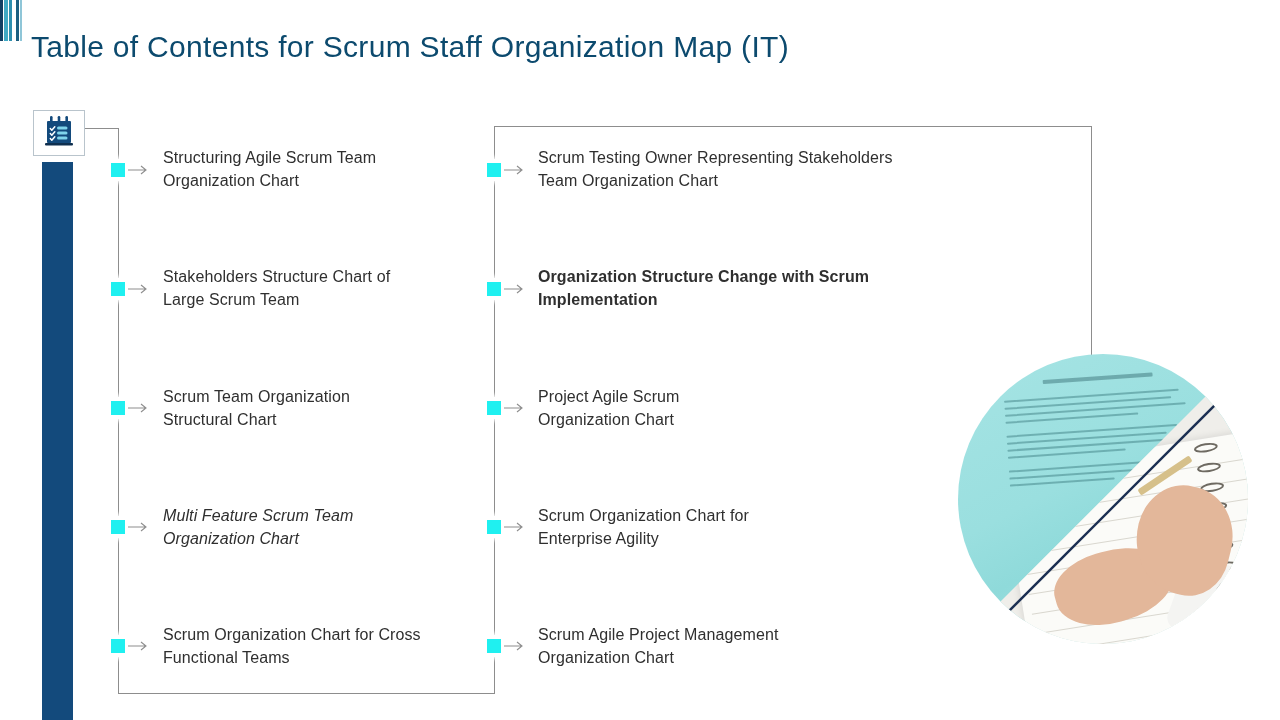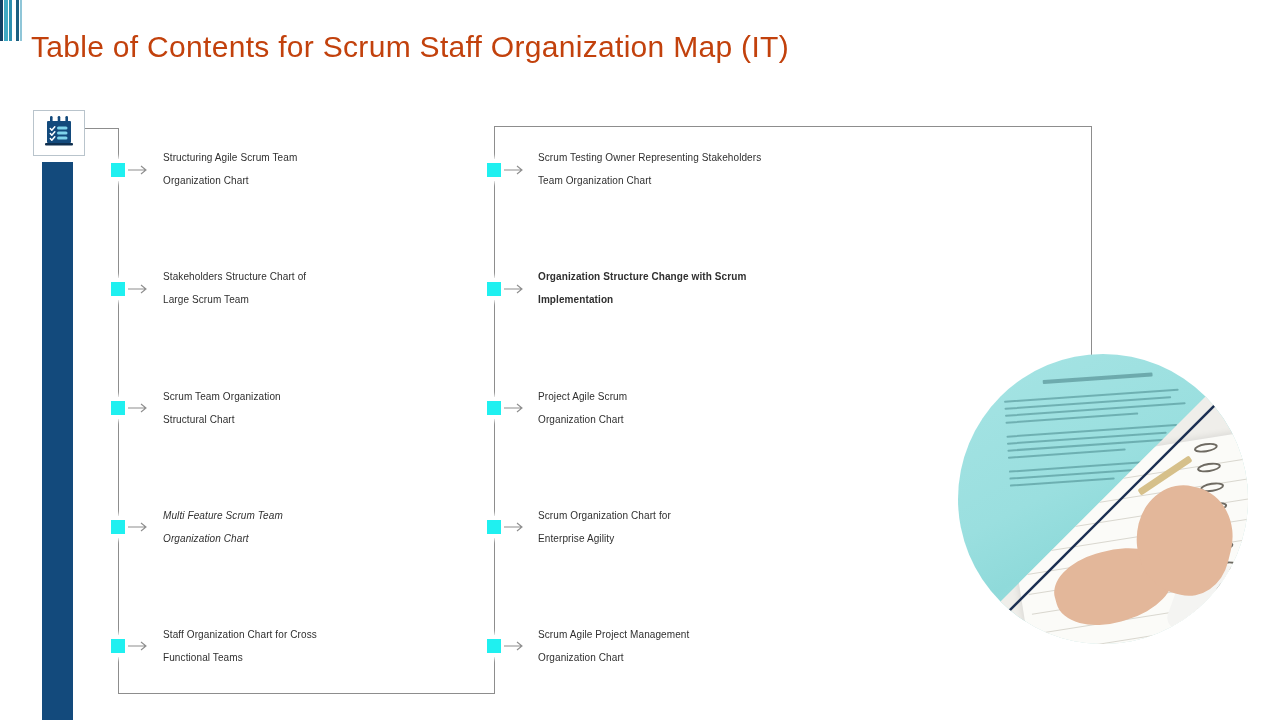--- a/index.html
+++ b/index.html
@@ -18,21 +18,21 @@
   .cs2 { left:4px;  width:4px; background:#3fa9c4; }
   .cs3 { left:9px;  width:3px; background:#2e8fae; }
   .cs4 { left:13px; width:2px; background:#ffffff; }
   .cs5 { left:16px; width:3px; background:#1c5f80; }
   .cs6 { left:20px; width:2px; background:#8fc6d8; }
 
   
   .title {
     position:absolute; left:31px; top:28px;
     font-size:30px; line-height:38px; font-weight:400;
-    color:#c2410c; letter-spacing:0.3px; white-space:nowrap;
+    color:#0c4a6e; letter-spacing:0.3px; white-space:nowrap;
   }
 
   
   .navy-bar { position:absolute; left:42px; top:162px; width:31px; height:558px; background:#134a7c; }
 
   
   .icon-card {
     position:absolute; left:33px; top:110px; width:52px; height:46px;
     background:#ffffff; border:1px solid #b9c4cc; z-index:5;
     display:flex; align-items:center; justify-content:center;
@@ -58,21 +58,21 @@
     display:flex; align-items:center; justify-content:center;
   }
   .marker i { display:block; width:14px; height:14px; background:#1ff0f0; }
   .arrow {
     position:absolute; width:22px; height:12px;
   }
   .arrow svg { display:block; }
 
   .item-text {
     position:absolute;
-    font-size:10px; line-height:22.5px;
+    font-size:16px; line-height:22.5px;
     color:#2f2f2f; font-weight:400; letter-spacing:0.1px;
     white-space:pre-line;
   }
 
   
   .photo {
     position:absolute; left:958px; top:354px; width:290px; height:290px;
     border-radius:50%; overflow:hidden;
   }
   .photo .bg-teal {
@@ -234,21 +234,21 @@
 
   <div class="row">
     <div class="marker" style="left:107px; top:635px;">
         <i></i>
       </div>
     <div class="arrow" style="left:128px; top:640px;">
       <svg width="22" height="12" viewBox="0 0 22 12">
           <path d="M0 6 H17 M13 2 L18 6 L13 10" stroke="#8d8d8d" stroke-width="1.1" fill="none"></path>
         </svg>
     </div>
-    <div class="item-text" style="left:163px; top:624px; width:330px;">Staff Organization Chart for Cross
+    <div class="item-text" style="left:163px; top:624px; width:330px;">Scrum Organization Chart for Cross
 Functional Teams</div>
   </div>
 
   <div class="row">
     <div class="marker" style="left:483px; top:159px;">
         <i></i>
       </div>
     <div class="arrow" style="left:504px; top:164px;">
       <svg width="22" height="12" viewBox="0 0 22 12">
           <path d="M0 6 H17 M13 2 L18 6 L13 10" stroke="#8d8d8d" stroke-width="1.1" fill="none"></path>

